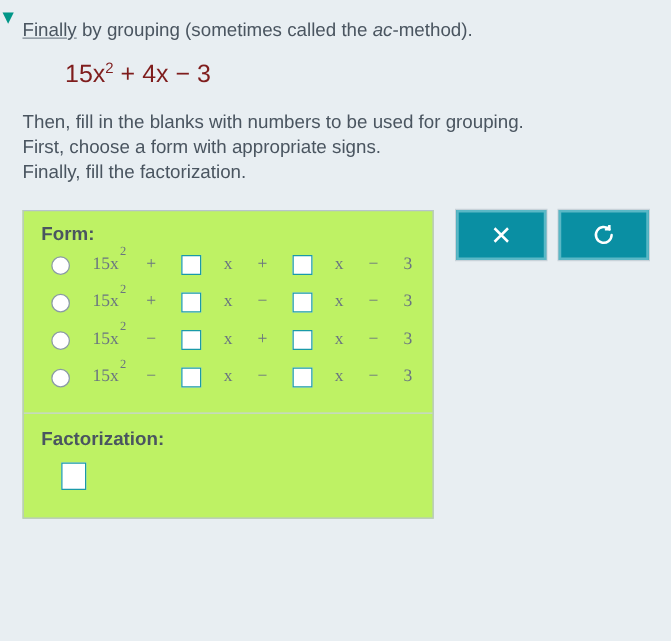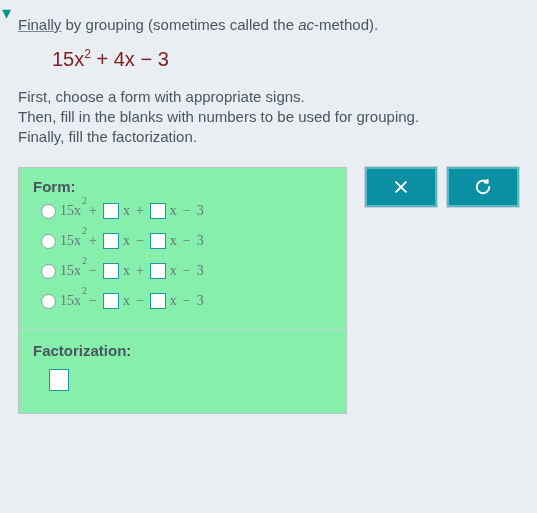--- a/index.html
+++ b/index.html
@@ -35,31 +35,31 @@
       font-size: 20px;
       margin-left: 34px;
       margin-bottom: 16px;
       color: #7f1d1d;
     }
     .expr sup { font-size: 12px; vertical-align: super; }
     .instructions { line-height: 1.35; margin-bottom: 20px; }
     .work-row { display: flex; gap: 18px; align-items: flex-start; }
     .form-box {
       border: 1px solid #b8c4cc;
-      background: #86efac;
+      background: #bef264;
       width: 340px;
     }
     .form-header {
       padding: 10px 14px 8px;
       font-weight: bold;
       color: #4a5560;
     }
     .opts { padding: 0 14px 6px 22px; }
     .opt-row {
-      display: flex; align-items: center; gap: 4px;
+      display: flex; align-items: center; gap: 18px;
       margin-bottom: 14px;
       font-family: 'Times New Roman', serif;
       color: #6a7580;
       font-size: 14px;
     }
     .radio {
       width: 15px; height: 15px; border: 1.5px solid #8a9aa6;
       border-radius: 50%; background: #fff; flex-shrink: 0;
     }
     .term15x2 { position: relative; display: inline-block; padding-right: 2px; }
@@ -93,22 +93,22 @@
 
 <p class="title-line">
   <span class="link">Finally</span><span> by grouping (sometimes called the </span><em>ac</em><span>-method).</span>
 </p>
 
 <div class="expr">
   <span>15</span><span>x</span><sup>2</sup><span> + 4x − 3</span>
 </div>
 
 <div class="instructions">
+  <div>Then, fill in the blanks with numbers to be used for grouping.</div>
   <div>First, choose a form with appropriate signs.</div>
-  <div>Then, fill in the blanks with numbers to be used for grouping.</div>
   <div>Finally, fill the factorization.</div>
 </div>
 
 <div class="work-row">
   <div class="form-box">
     <div class="form-header">Form:</div>
     <div class="opts">
       <div class="opt-row">
         <span class="radio"></span>
         <span class="term15x2"><span>15x</span><span class="sup2">2</span></span>

